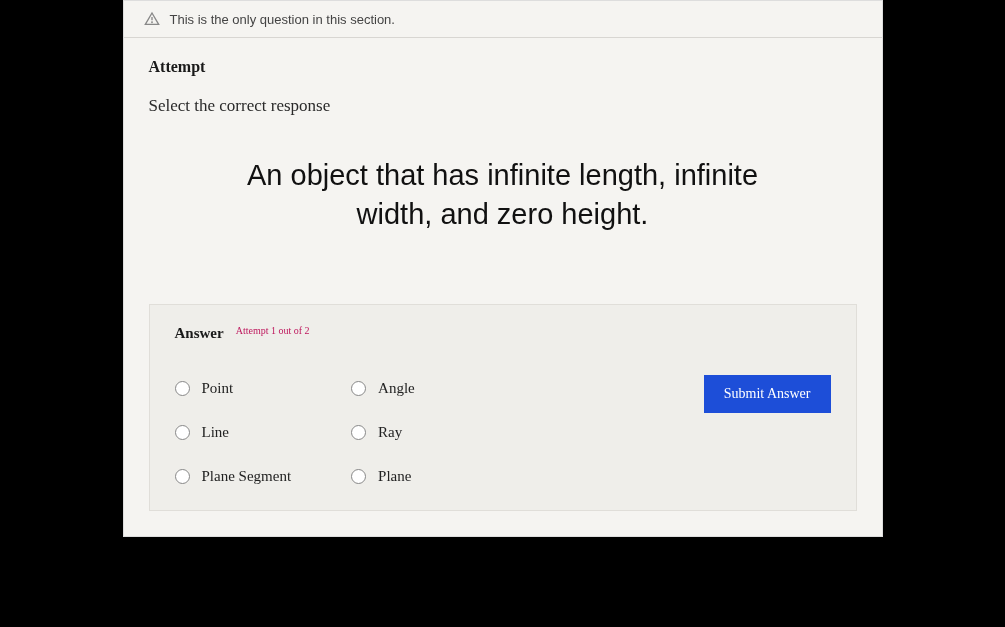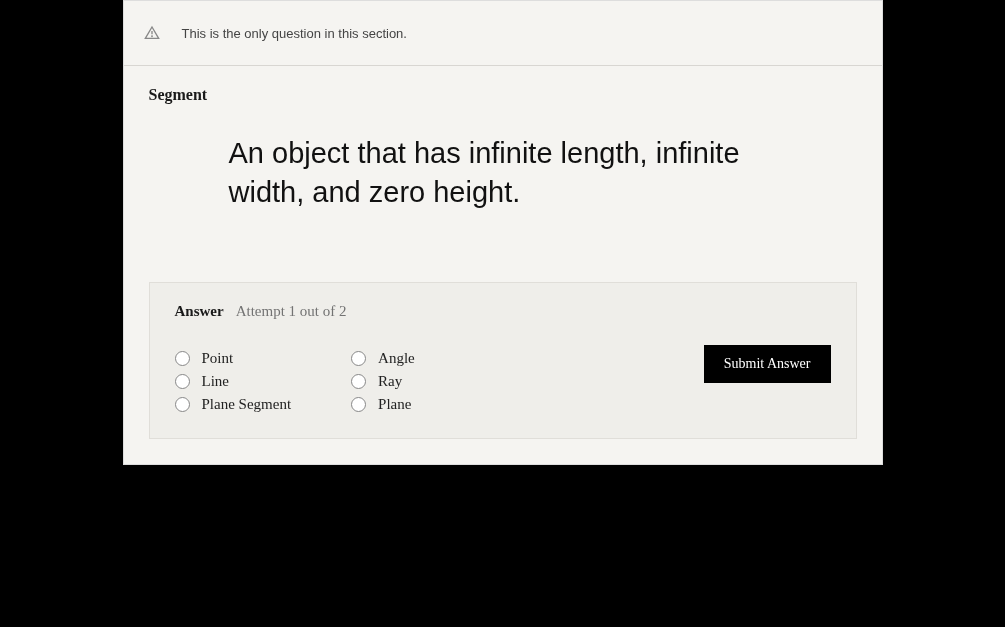--- a/index.html
+++ b/index.html
@@ -18,22 +18,22 @@
     .page-container {
       background: #f5f4f1;
       width: 760px;
       margin-top: 0;
       padding: 0;
       border: 1px solid #ddd;
     }
     .notice-bar {
       display: flex;
       align-items: center;
-      gap: 22px;
-      padding: 24px 20px;
+      gap: 10px;
+      padding: 10px 20px;
       border-bottom: 1px solid #d8d6d2;
       font-size: 13px;
       color: #444;
       font-family: -apple-system, BlinkMacSystemFont, 'Segoe UI', sans-serif;
     }
     .warning-icon {
       width: 16px;
       height: 16px;
       display: flex;
       align-items: center;
@@ -48,82 +48,83 @@
       font-size: 16px;
       color: #1a1a1a;
       margin-bottom: 20px;
     }
     .question-instruction {
       font-size: 17px;
       color: #2a2a2a;
       margin-bottom: 30px;
     }
     .question-prompt {
+      text-align: center;
       font-size: 29px;
       font-family: Verdana, Geneva, sans-serif;
       color: #111;
       line-height: 1.35;
       padding: 10px 80px 40px 80px;
       font-weight: 400;
     }
     .answer-section {
       background: #efeeea;
       border: 1px solid #e0ded9;
       margin: 0 25px 25px 25px;
       padding: 20px 25px 25px 25px;
     }
     .answer-header {
       display: flex;
       align-items: flex-start;
       gap: 12px;
-      margin-bottom: 30px;
+      margin-bottom: 38px;
     }
     .answer-label {
       font-weight: bold;
       font-size: 15px;
       color: #1a1a1a;
     }
     .attempt-text {
-      font-size: 15px;
-      color: #737373;
+      font-size: 10px;
+      color: #be185d;
     }
     .answer-body {
       display: flex;
       align-items: flex-start;
       gap: 20px;
     }
     .options-grid {
       display: flex;
       gap: 60px;
       flex: 1;
     }
     .options-column {
       display: flex;
       flex-direction: column;
-      gap: 6px;
+      gap: 27px;
       justify-content: space-between;
     }
     .radio-option {
       display: flex;
       align-items: center;
       gap: 12px;
       cursor: pointer;
       font-size: 15px;
       color: #222;
     }
     .radio-circle {
       width: 15px;
       height: 15px;
       border: 1.5px solid #888;
       border-radius: 50%;
       background: #fff;
       flex-shrink: 0;
     }
     .submit-button {
-      background: #000000;
+      background: #1d4ed8;
       color: #fff;
       border: none;
       padding: 11px 20px;
       font-size: 14px;
       font-family: Georgia, serif;
       cursor: pointer;
       margin-top: -5px;
     }
   </style>
 </head>
@@ -136,21 +137,22 @@
       <svg viewBox="0 0 24 24" width="16" height="16" fill="none" stroke="currentColor" stroke-width="2">
         <path d="M12 3 L22 20 L2 20 Z"></path>
         <line x1="12" y1="9" x2="12" y2="14"></line>
         <circle cx="12" cy="17" r="0.5" fill="currentColor"></circle>
       </svg>
     </span>
     <span>This is the only question in this section.</span>
   </div>
 
   <div class="question-section">
-    <div class="question-label">Segment</div>
+    <div class="question-label">Attempt</div>
+    <div class="question-instruction">Select the correct response</div>
     <div class="question-prompt">An object that has infinite length, infinite width, and zero height.</div>
   </div>
 
   <div class="answer-section">
     <div class="answer-header">
       <span class="answer-label">Answer</span>
       <span class="attempt-text">Attempt 1 out of 2</span>
     </div>
     <div class="answer-body">
       <div class="options-grid">

